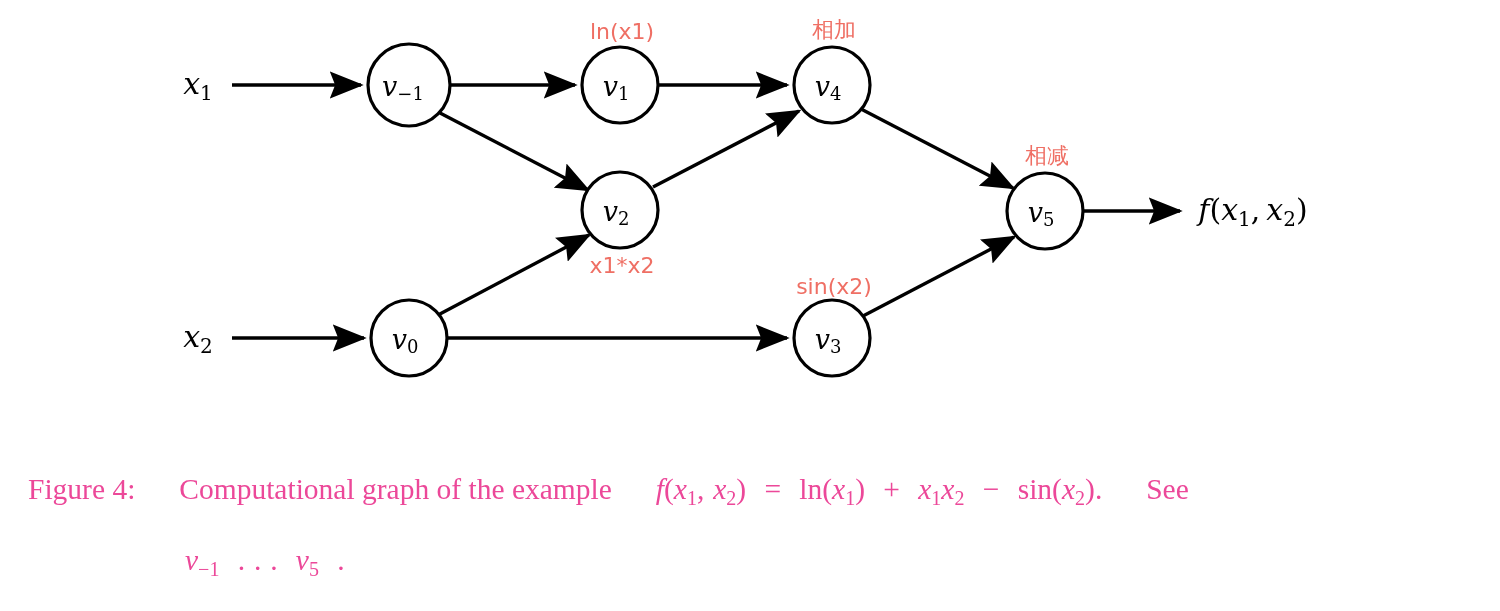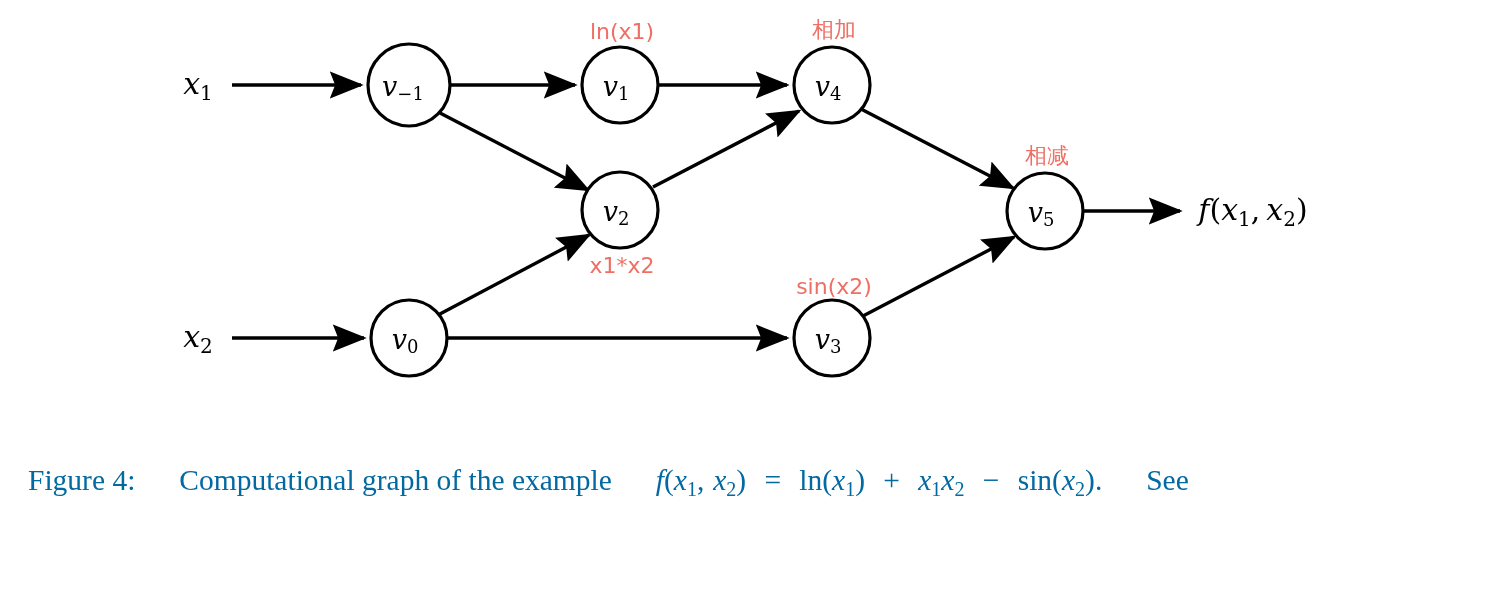--- a/index.html
+++ b/index.html
@@ -73,22 +73,22 @@
   }
 
   
   #caption {
     position: absolute;
     left: 28px;
     top: 458px;
     width: 1450px;
     font-family: "Liberation Serif", serif;
     font-size: 29.5px;
-    line-height: 45px;
-    color: #0369a1;
+    line-height: 62px;
+    color: #ec4899;
   }
   #caption .cap-line {
     white-space: nowrap;
   }
   #caption .cap-line.l1 { text-indent: 0; }
   #caption .cap-line.l2 { padding-left: 157px; }
   #caption .cap-line.l3 { padding-left: 157px; }
   .math-i { font-style: italic; }
   .math-sub {
     font-size: 0.68em;
@@ -201,16 +201,19 @@
     </g>
   </svg>
 
   <div id="caption">
     <div class="cap-line l1">
       <span>Figure 4:</span><span class="spw"></span><span class="spw"></span>
       <span>Computational graph of the example</span><span class="spw"></span><span class="spw"></span>
       <span><span class="math-i">f</span>(<span class="math-i">x</span><span class="math-sub">1</span>,<span class="sp"></span><span class="math-i">x</span><span class="math-sub">2</span>)<span class="spw"></span>=<span class="spw"></span>ln(<span class="math-i">x</span><span class="math-sub">1</span>)<span class="spw"></span>+<span class="spw"></span><span class="math-i">x</span><span class="math-sub">1</span><span class="math-i">x</span><span class="math-sub">2</span><span class="spw"></span>−<span class="spw"></span>sin(<span class="math-i">x</span><span class="math-sub">2</span>).</span><span class="spw"></span><span class="spw"></span>
       <span>See</span>
     </div>
+    <div class="cap-line l3">
+      <span><span class="math-i">v</span><span class="math-sub">−1</span><span class="spw"></span>.<span class="sp"></span>.<span class="sp"></span>.<span class="spw"></span><span class="math-i">v</span><span class="math-sub">5</span><span class="spw"></span>.</span>
+    </div>
   </div>
 
 
 </div>
 
 </body></html>

